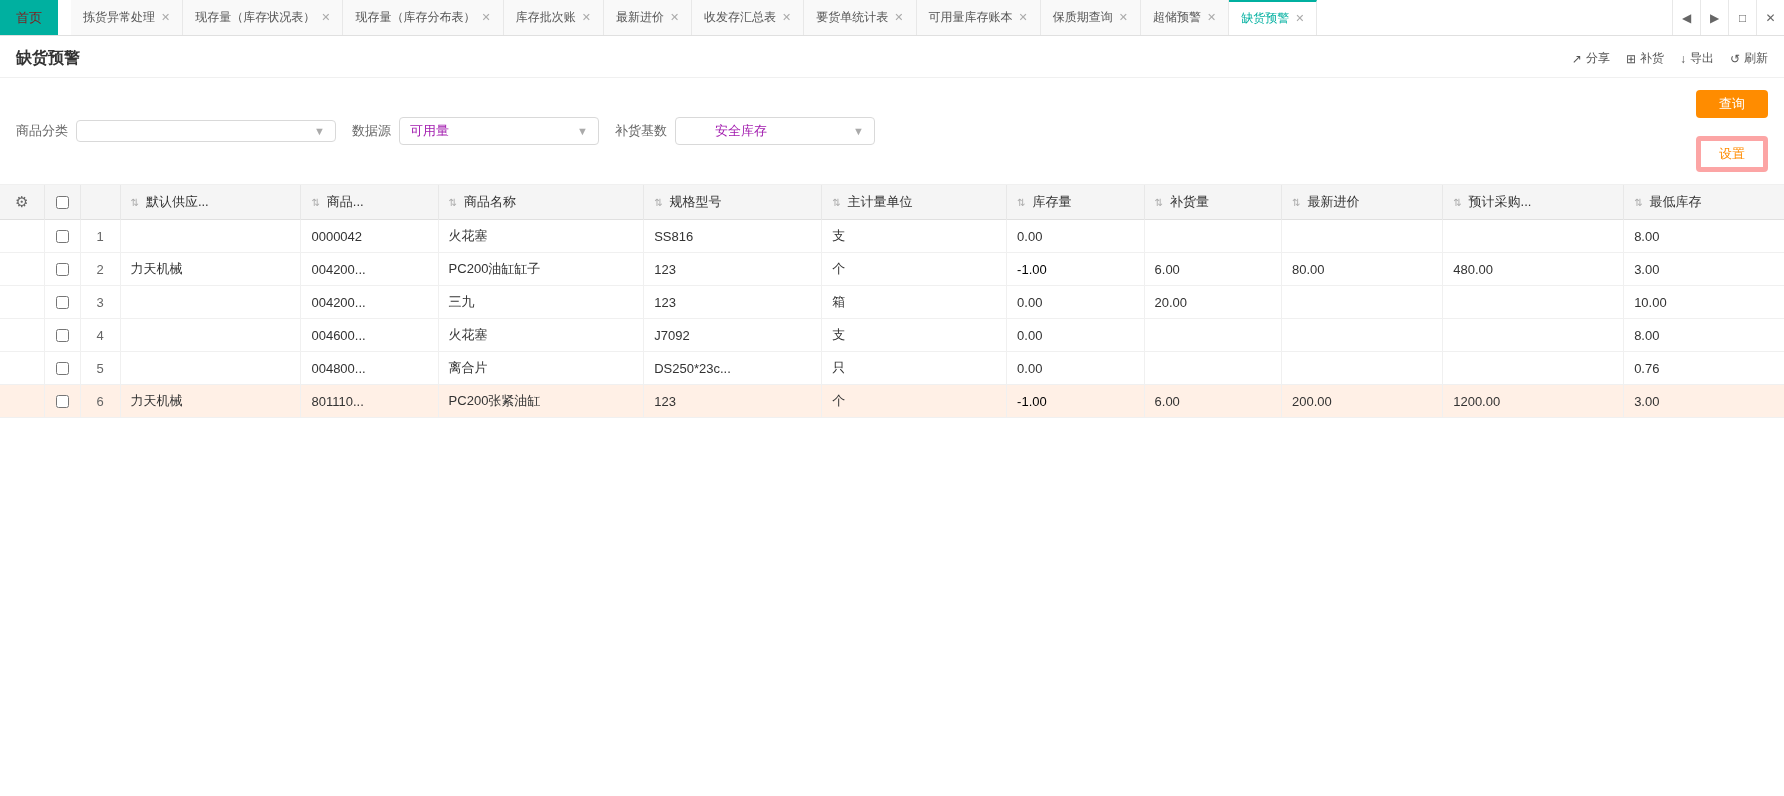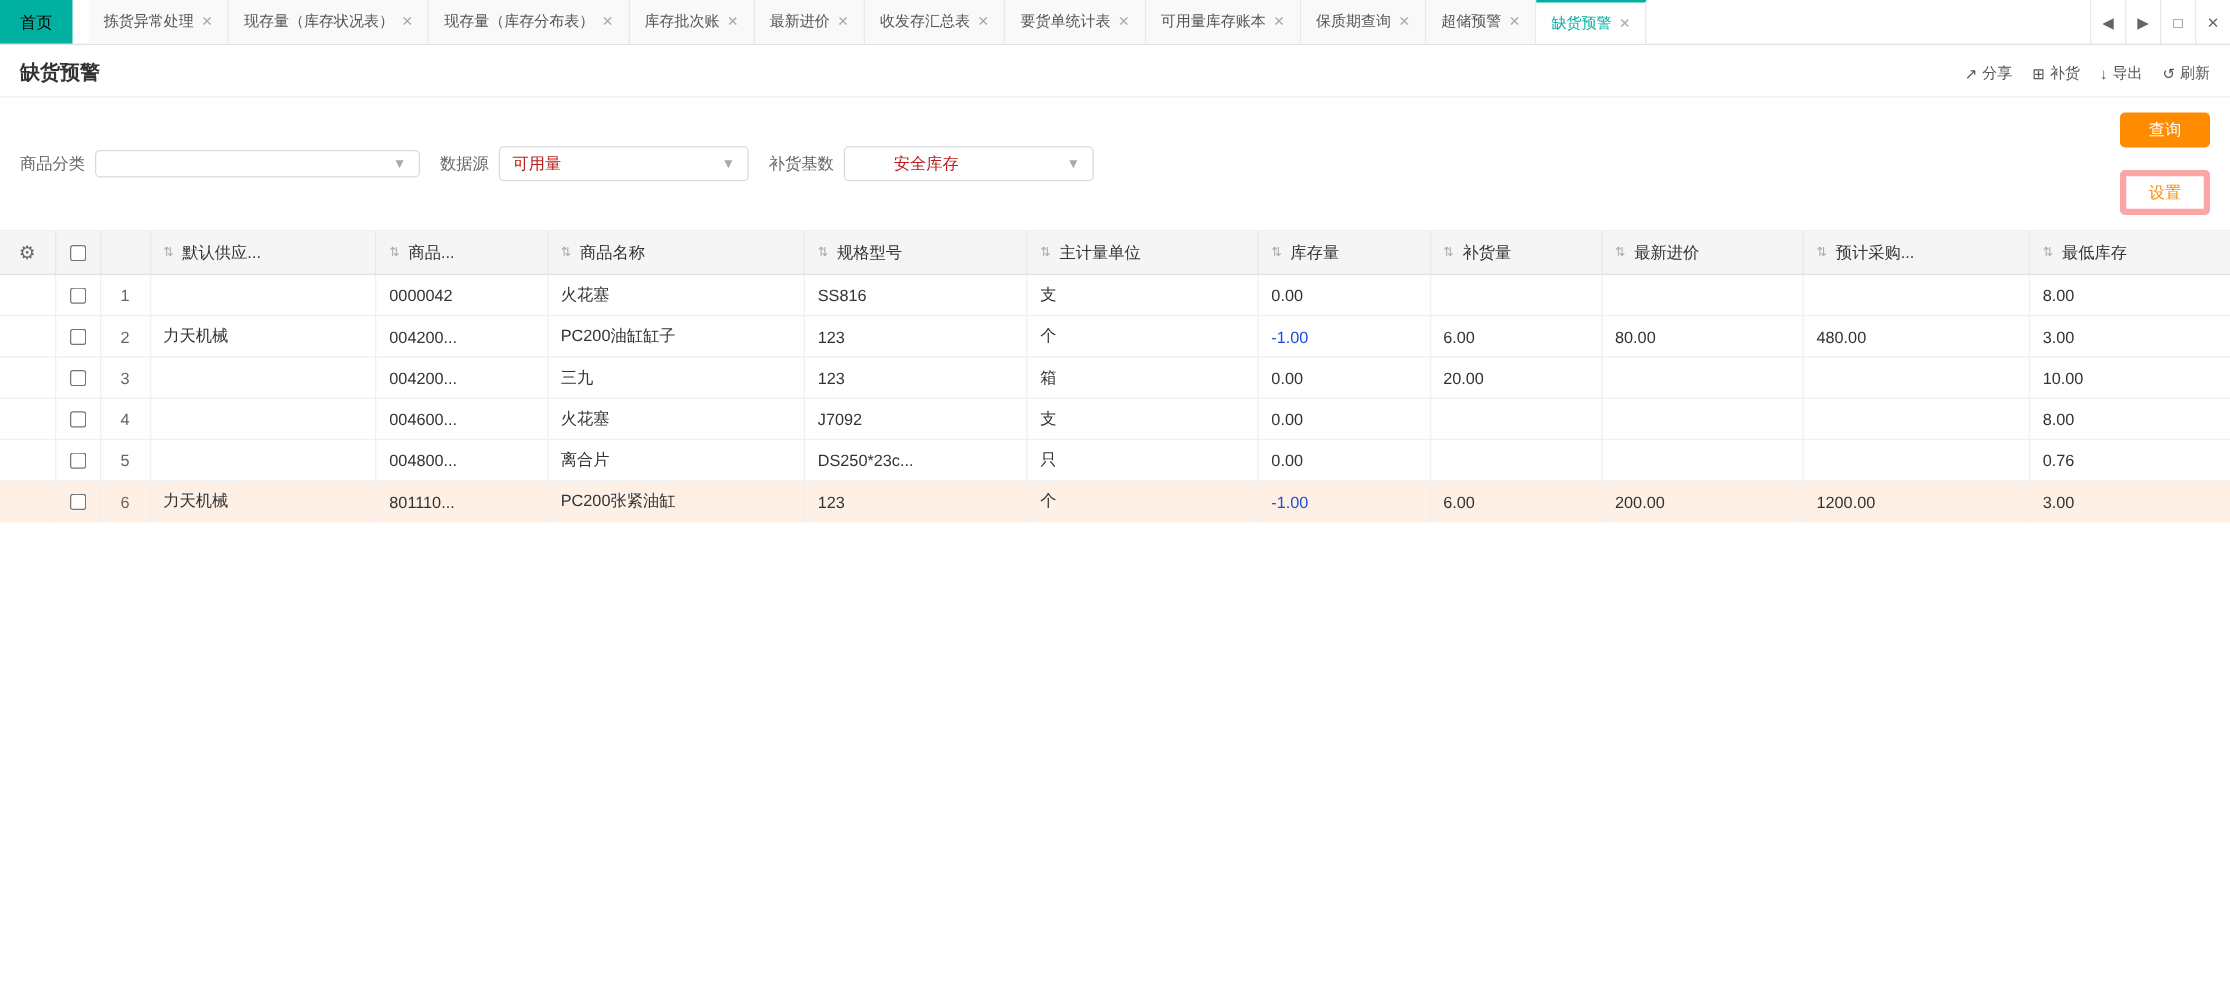--- a/index.html
+++ b/index.html
@@ -36,21 +36,21 @@
       color: #aaa;
       font-size: 11px;
       cursor: pointer;
     }
     .tab-home {
       padding: 0 16px;
       height: 100%;
       display: flex;
       align-items: center;
       background: #00b0a0;
-      color: #000000;
+      color: #7f1d1d;
       font-size: 13px;
       cursor: pointer;
       white-space: nowrap;
     }
     .tab-nav-btns {
       display: flex;
       margin-left: auto;
       height: 100%;
     }
     .tab-nav-btn {
@@ -124,21 +124,21 @@
       border-radius: 4px;
       padding: 4px 10px;
       background: #fff;
       cursor: pointer;
       min-width: 200px;
       justify-content: space-between;
       font-size: 13px;
       color: #333;
     }
     .filter-select-value {
-      color: #b91c1c;
+      color: #a21caf;
     }
     .filter-select-arrow {
       color: #aaa;
       font-size: 11px;
       margin-left: 8px;
     }
     .filter-actions {
       margin-left: auto;
       display: flex;
       flex-direction: column;
@@ -195,21 +195,21 @@
     tbody td {
       padding: 7px 10px;
       color: #333;
       border-right: 1px solid #f0f0f0;
       white-space: nowrap;
     }
     tbody td:last-child { border-right: none; }
     .col-num { width: 40px; text-align: center; color: #666; }
     .col-checkbox { width: 36px; text-align: center; }
     .col-gear { width: 44px; text-align: center; }
-    .col-neg { color: #1d4ed8; margin-top: 37px; }
+    .col-neg { color: #000000; margin-top: 37px; }
     .sort-icon { color: #aaa; font-size: 10px; margin-right: 4px; }
     .th-content { display: flex; align-items: center; gap: 3px; }
     .checkbox-cell { display: flex; justify-content: center; }
     input[type="checkbox"] { cursor: pointer; }
     .gear-icon-btn {
       display: flex;
       align-items: center;
       justify-content: center;
       color: #666;
       cursor: pointer;

